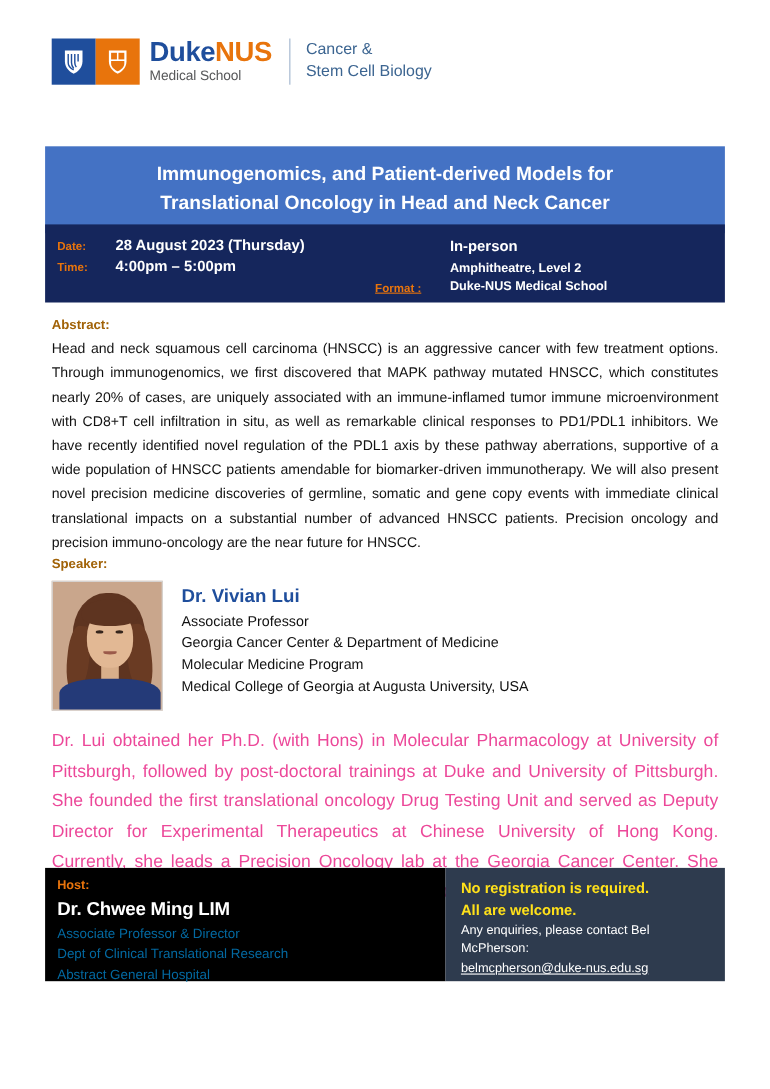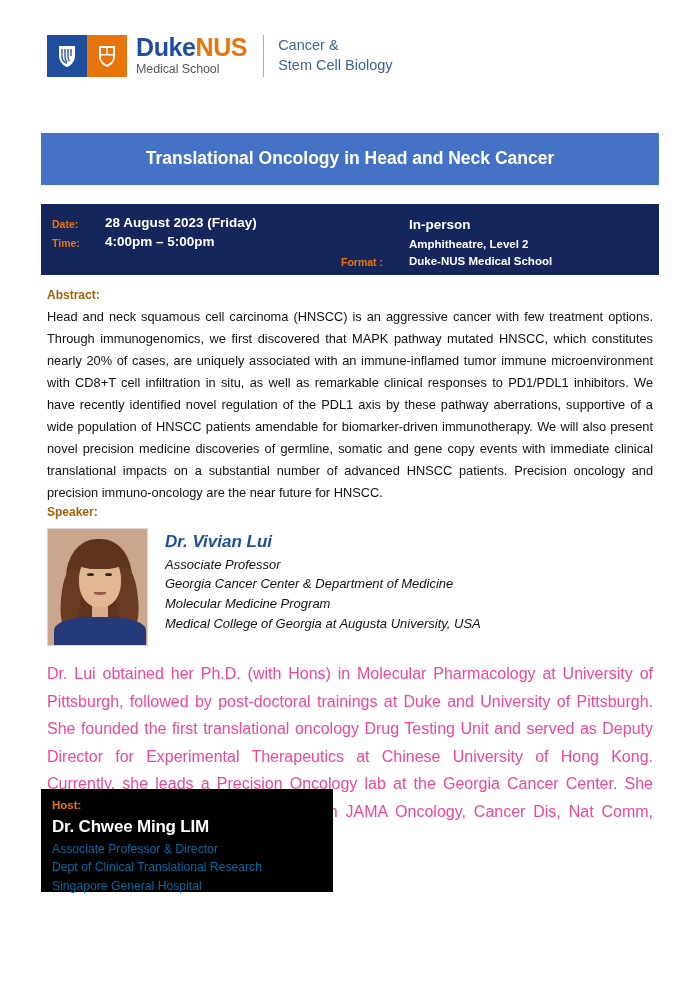--- a/index.html
+++ b/index.html
@@ -42,21 +42,21 @@
     position:absolute;left:41px;top:204px;width:618px;height:71px;
     background:#15265C;box-sizing:border-box;
     padding:9px 0 0 0;
   }
   .det-grid{display:flex;}
   .det-left{width:300px;padding-left:11px;box-sizing:border-box;}
   .det-right{flex:1;}
   .det-line{display:flex;align-items:flex-end;line-height:1.42;}
   .det-lab{color:#E8740C;font-size:10.5px;font-weight:bold;padding-top:2px;}
   .det-lab.w1{width:53px;}
-  .det-lab.w2{width:68px;}
+  .det-lab.w2{width:68px;text-decoration:underline;}
   .det-val{color:#fff;font-size:13.5px;font-weight:bold;}
   .det-sub{color:#fff;font-size:11.5px;font-weight:bold;line-height:1.5;}
 
   
   .sec-label{
     position:absolute;left:47px;color:#a16207;font-size:12px;font-weight:bold;
   }
   .abstract{
     position:absolute;left:47px;top:306px;width:606px;
     font-size:12.8px;line-height:1.72;text-align:justify;color:#111;
@@ -72,32 +72,32 @@
   .p-hair2{position:absolute;left:13px;top:40px;width:20px;height:62px;border-radius:40% 30% 50% 50%;background:#6A3B23;transform:rotate(6deg);}
   .p-hair3{position:absolute;left:68px;top:38px;width:22px;height:64px;border-radius:30% 40% 50% 50%;background:#6A3B23;transform:rotate(-7deg);}
   .p-face{position:absolute;left:31px;top:24px;width:42px;height:54px;border-radius:48% 48% 45% 45%;background:#E2B894;}
   .p-fringe{position:absolute;left:26px;top:16px;width:52px;height:24px;border-radius:50% 50% 40% 40%;background:#5E3420;}
   .p-eye-l{position:absolute;left:39px;top:44px;width:7px;height:3px;border-radius:50%;background:#36251c;}
   .p-eye-r{position:absolute;left:57px;top:44px;width:7px;height:3px;border-radius:50%;background:#36251c;}
   .p-mouth{position:absolute;left:46px;top:63px;width:12px;height:3px;border-radius:0 0 50% 50%;background:#9B5A4A;}
   .p-body{position:absolute;left:6px;top:88px;width:92px;height:32px;border-radius:40% 40% 0 0;background:#243A78;}
   .p-neck{position:absolute;left:44px;top:74px;width:16px;height:18px;background:#D8AE8A;}
 
-  .speaker-info{margin-left:17px;padding-top:2px;font-style:italic;}
+  .speaker-info{margin-left:17px;padding-top:2px;}
   .sp-name{color:#1F4E9C;font-size:17px;font-weight:bold;line-height:1.45;}
   .sp-line{font-size:13px;line-height:1.52;color:#111;}
 
   .bio{
     position:absolute;left:47px;top:660px;width:606px;
     font-size:16px;line-height:1.72;text-align:justify;color:#ec4899;
   }
 
   
   .footer{position:absolute;left:41px;top:789px;width:618px;height:103px;display:flex;}
-  .f-host{width:292px;background:#000;box-sizing:border-box;padding:8px 12px 0 11px;}
+  .f-host{width:364px;background:#000;box-sizing:border-box;padding:8px 12px 0 11px;}
   .f-reg{flex:1;background:#2E3B4E;box-sizing:border-box;padding:9px 12px 0 14px;}
   .host-lab{color:#E8740C;font-size:11.5px;font-weight:bold;line-height:1.5;}
   .host-name{color:#fff;font-size:17px;font-weight:bold;line-height:1.5;letter-spacing:-0.2px;}
   .host-line{color:#0369a1;font-size:12.2px;line-height:1.52;}
   .reg-head{color:#FFE11A;font-size:13.4px;font-weight:bold;line-height:1.48;}
   .reg-line{color:#fff;font-size:11.6px;line-height:1.45;}
   .reg-mail{color:#fff;font-size:11.6px;line-height:1.45;text-decoration:underline;display:inline-block;}
 </style>
 </head>
 <body>
@@ -132,29 +132,30 @@
     </div>
     <div class="logo-div"></div>
     <div class="logo-unit">
       <div>Cancer &amp;</div>
       <div>Stem Cell Biology</div>
     </div>
   </div>
 
 
   <div class="title-band">
+    <div>Immunogenomics, and Patient-derived Models for</div>
     <div>Translational Oncology in Head and Neck Cancer</div>
   </div>
 
   <div class="details-band">
     <div class="det-grid">
       <div class="det-left">
         <div class="det-line">
           <span class="det-lab w1">Date:</span>
-          <span class="det-val">28 August 2023 (Friday)</span>
+          <span class="det-val">28 August 2023 (Thursday)</span>
         </div>
         <div class="det-line">
           <span class="det-lab w1">Time:</span>
           <span class="det-val">4:00pm – 5:00pm</span>
         </div>
       </div>
       <div class="det-right">
         <div class="det-line">
           <span class="det-lab w2">Format :</span>
           <span>
@@ -194,17 +195,24 @@
   </div>
 
   <div class="bio">Dr. Lui obtained her Ph.D. (with Hons) in Molecular Pharmacology at University of Pittsburgh, followed by post-doctoral trainings at Duke and University of Pittsburgh. She founded the first translational oncology Drug Testing Unit and served as Deputy Director for Experimental Therapeutics at Chinese University of Hong Kong. Currently, she leads a Precision Oncology lab at the Georgia Cancer Center. She received &gt;20 awards, and published in JAMA Oncology, Cancer Dis, Nat Comm, PNAS, etc.</div>
 
   <div class="footer">
     <div class="f-host">
       <div class="host-lab">Host:</div>
       <div class="host-name">Dr. Chwee Ming LIM</div>
       <div class="host-line">Associate Professor &amp; Director</div>
       <div class="host-line">Dept of Clinical Translational Research</div>
-      <div class="host-line">Singapore General Hospital</div>
+      <div class="host-line">Abstract General Hospital</div>
+    </div>
+    <div class="f-reg">
+      <div class="reg-head">No registration is required.</div>
+      <div class="reg-head">All are welcome.</div>
+      <div class="reg-line">Any enquiries, please contact Bel</div>
+      <div class="reg-line">McPherson:</div>
+      <a class="reg-mail" href="#">belmcpherson@duke-nus.edu.sg</a>
     </div>
   </div>
 
 </div>
 
 </body></html>

